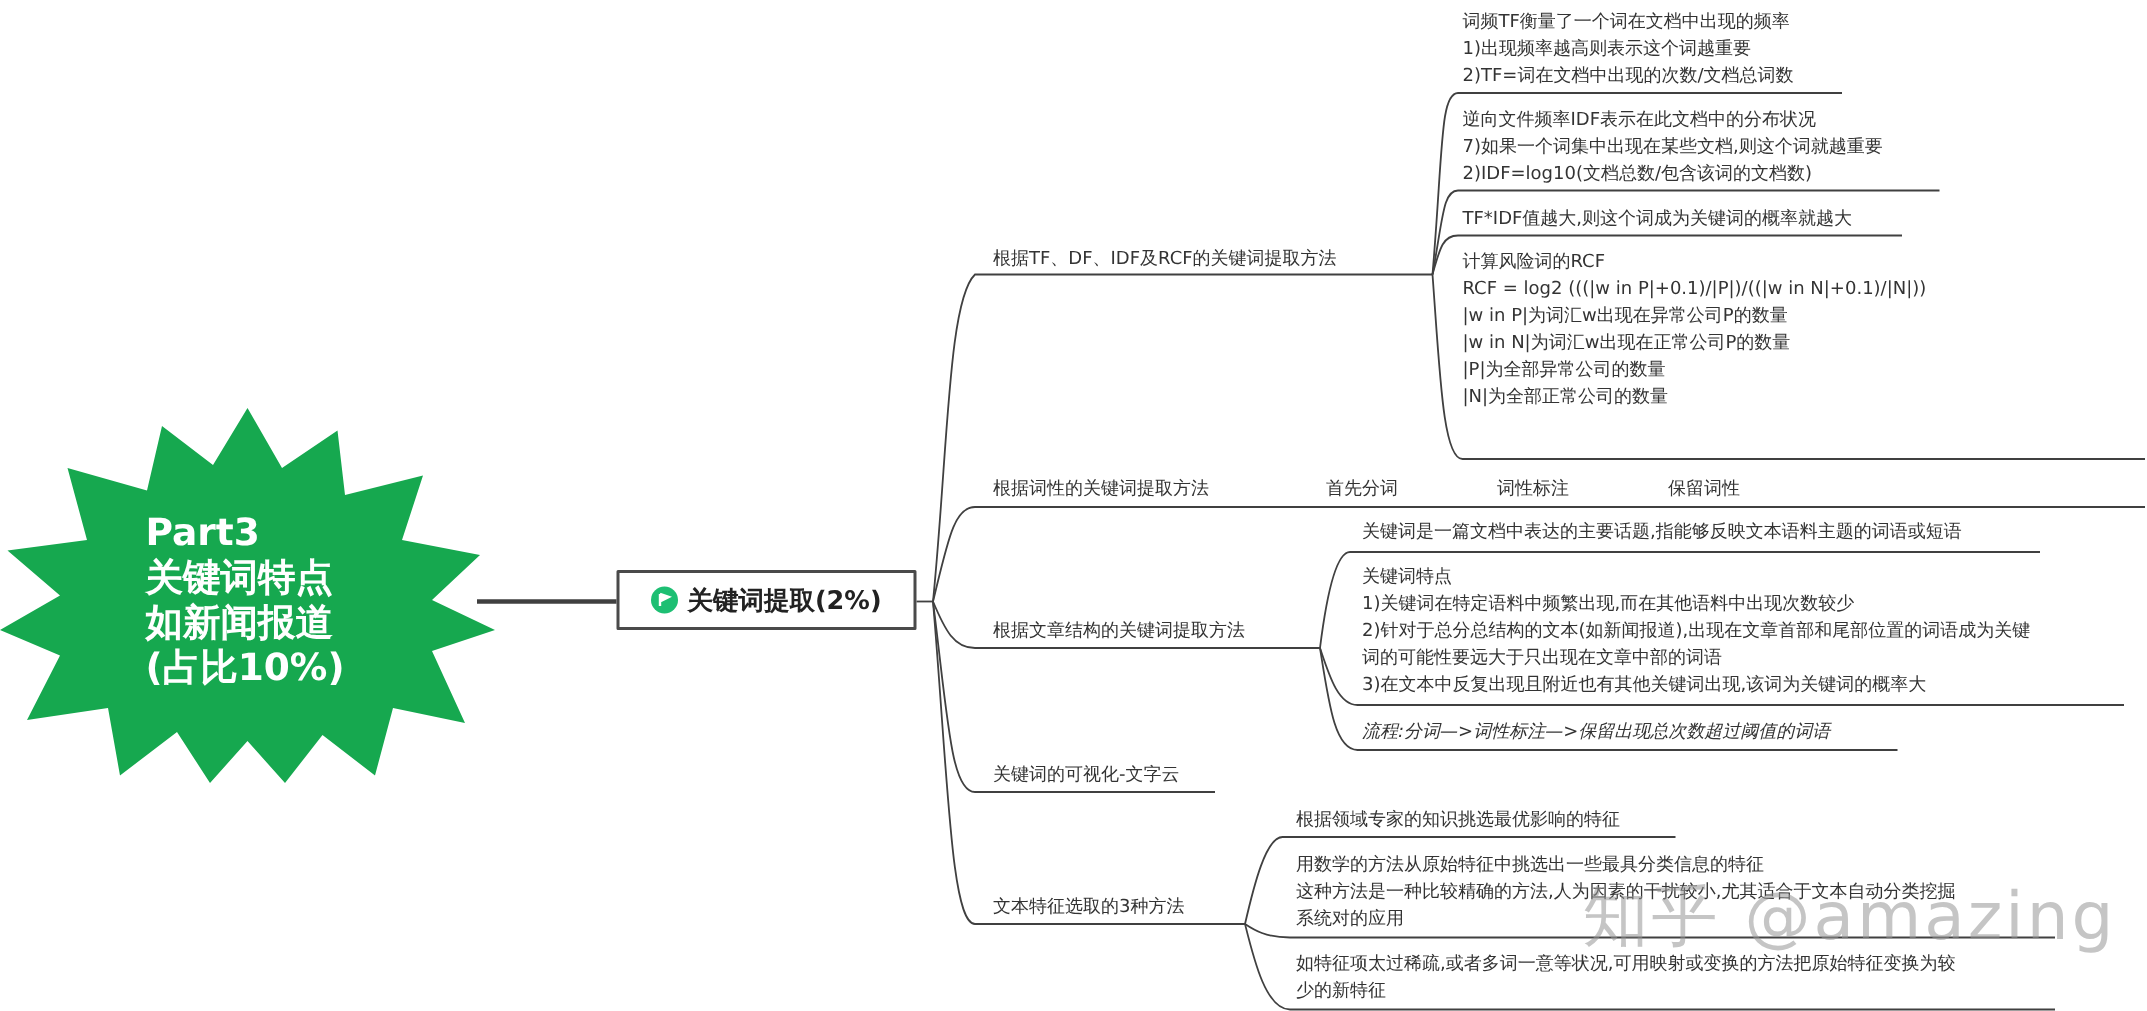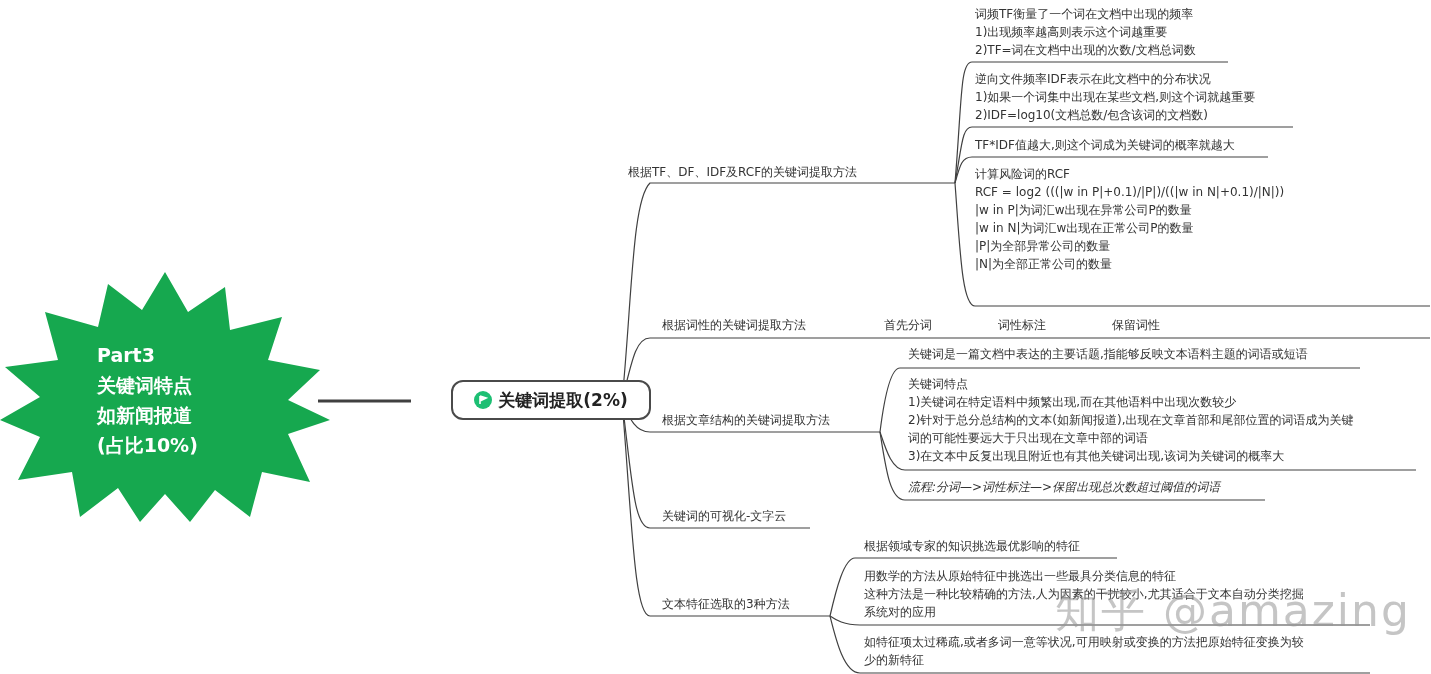--- a/index.html
+++ b/index.html
@@ -3,24 +3,24 @@
   <meta charset="utf-8">
   <style>
     html, body { margin: 0; padding: 0; background: #ffffff; }
     body { width: 1431px; height: 674px; position: relative; overflow: hidden;
            font-family: "DejaVu Sans", "Liberation Sans", sans-serif; color: #333333; }
     #connectors { position: absolute; left: 0; top: 0; width: 1431px; height: 674px; pointer-events: none; }
     .t { position: absolute; font-size: 12px; line-height: 18px; color: #333333; white-space: nowrap; }
     .multi div { white-space: nowrap; }
     .root { position: absolute; left: 0; top: 272px; width: 330px; height: 250px; }
     .root-text { position: absolute; left: 97px; top: 340px; color: #ffffff; font-weight: bold;
-                 font-size: 19px; line-height: 30px; white-space: nowrap; }
+                 font-size: 25px; line-height: 30px; white-space: nowrap; }
     .main-node { position: absolute; left: 411px; top: 380px; width: 200px; height: 40px;
-                 border: 2px solid #4a4a4a; border-radius: 12px; background: #ffffff; box-sizing: border-box;
-                 display: flex; align-items: center; justify-content: center; gap: 6px; margin-left: 40px; }
+                 border: 2px solid #4a4a4a; border-radius: 1px; background: #ffffff; box-sizing: border-box;
+                 display: flex; align-items: center; justify-content: center; gap: 6px; }
     .main-node .label { font-size: 17px; font-weight: bold; color: #222222; }
     .flag { width: 18px; height: 18px; border-radius: 50%; background: #1dbf73; display: inline-flex;
             align-items: center; justify-content: center; }
     .watermark { position: absolute; left: 1055px; top: 582px; font-size: 44px; color: rgba(150,150,150,0.55);
                  white-space: nowrap; font-family: "DejaVu Sans", sans-serif; letter-spacing: 2px; text-align: center; }
   </style>
 </head>
 <body>
 
 <svg id="connectors" viewBox="0 0 1431 674">
@@ -66,30 +66,30 @@
 
 <div class="main-node">
   <span class="flag">
     <svg width="10" height="10" viewBox="0 0 10 10">
         <path d="M2 1 L2 9 M2 1 L8 3 L2 6" stroke="#ffffff" stroke-width="1.6" fill="#ffffff"></path>
       </svg>
   </span>
   <span class="label">关键词提取(2%)</span>
 </div>
 
-<div class="t" style="left:628px; top:163px;">根据TF、DF、IDF及RCF的关键词提取方法</div>
+<div class="t" style="left:662px; top:163px;">根据TF、DF、IDF及RCF的关键词提取方法</div>
 
 <div class="t multi" style="left:975px; top:5px;">
   <div>词频TF衡量了一个词在文档中出现的频率</div>
   <div>1)出现频率越高则表示这个词越重要</div>
   <div>2)TF=词在文档中出现的次数/文档总词数</div>
 </div>
 <div class="t multi" style="left:975px; top:70px;">
   <div>逆向文件频率IDF表示在此文档中的分布状况</div>
-  <div>1)如果一个词集中出现在某些文档,则这个词就越重要</div>
+  <div>7)如果一个词集中出现在某些文档,则这个词就越重要</div>
   <div>2)IDF=log10(文档总数/包含该词的文档数)</div>
 </div>
 <div class="t" style="left:975px; top:136px;">TF*IDF值越大,则这个词成为关键词的概率就越大</div>
 <div class="t multi" style="left:975px; top:165px;">
   <div>计算风险词的RCF</div>
   <div class="big">RCF = log2 (((|w in P|+0.1)/|P|)/((|w in N|+0.1)/|N|))</div>
   <div class="big">|w in P|为词汇w出现在异常公司P的数量</div>
   <div class="big">|w in N|为词汇w出现在正常公司P的数量</div>
   <div class="big">|P|为全部异常公司的数量</div>
   <div class="big">|N|为全部正常公司的数量</div>

